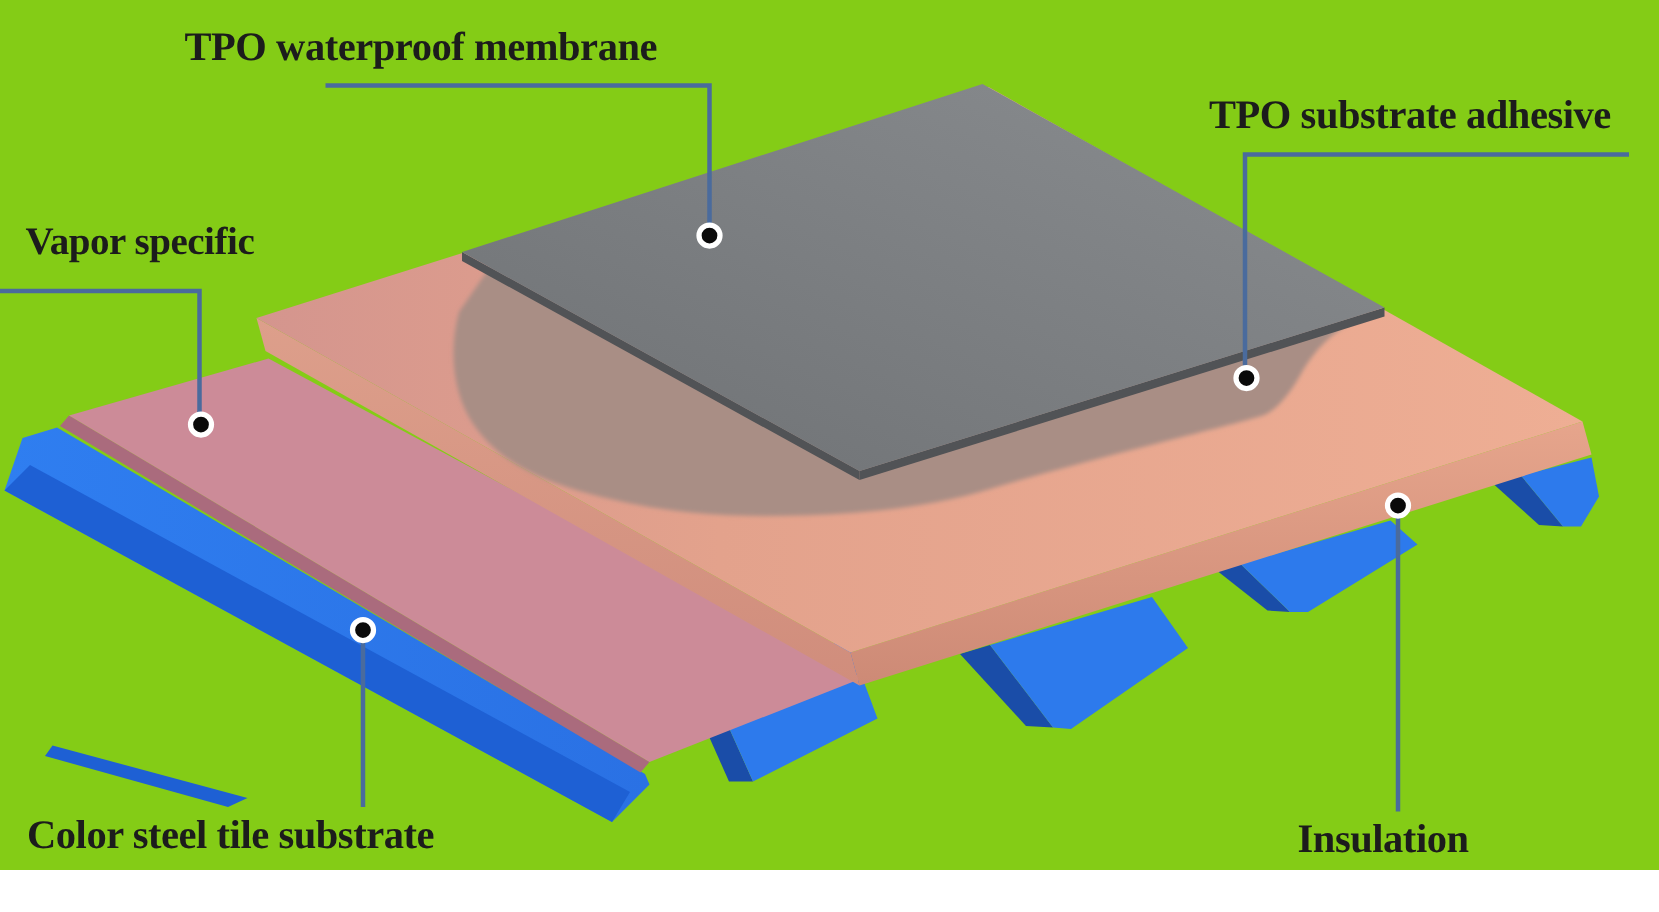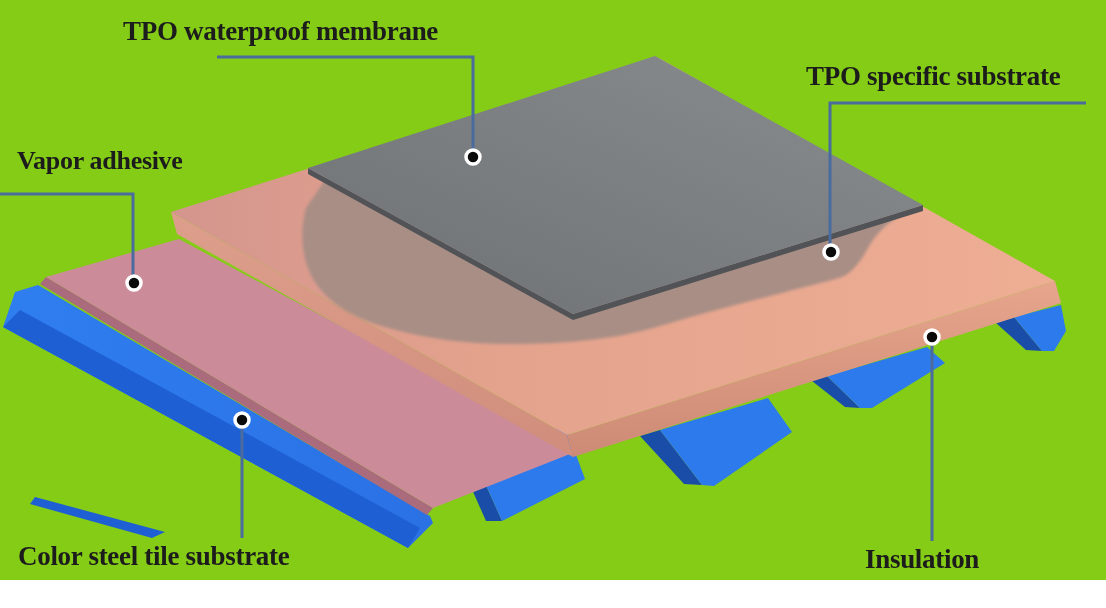--- a/index.html
+++ b/index.html
@@ -122,17 +122,17 @@
 
       <circle cx="473" cy="157" r="7" stroke="#ffffff" stroke-width="3.5" fill="#0a0a0a"></circle>
       <circle cx="831" cy="252" r="7" stroke="#ffffff" stroke-width="3.5" fill="#0a0a0a"></circle>
       <circle cx="134" cy="283" r="7" stroke="#ffffff" stroke-width="3.5" fill="#0a0a0a"></circle>
       <circle cx="242" cy="420" r="7" stroke="#ffffff" stroke-width="3.5" fill="#0a0a0a"></circle>
       <circle cx="932" cy="337" r="7" stroke="#ffffff" stroke-width="3.5" fill="#0a0a0a"></circle>
     </g>
   </svg>
 
   <div class="callout-label lbl-membrane">TPO waterproof membrane</div>
-  <div class="callout-label lbl-adhesive">TPO specific substrate</div>
-  <div class="callout-label lbl-vapor">Vapor adhesive</div>
+  <div class="callout-label lbl-adhesive">TPO substrate adhesive</div>
+  <div class="callout-label lbl-vapor">Vapor specific</div>
   <div class="callout-label lbl-insulation">Insulation</div>
   <div class="callout-label lbl-substrate">Color steel tile substrate</div>
 </div>
 
 </body></html>

